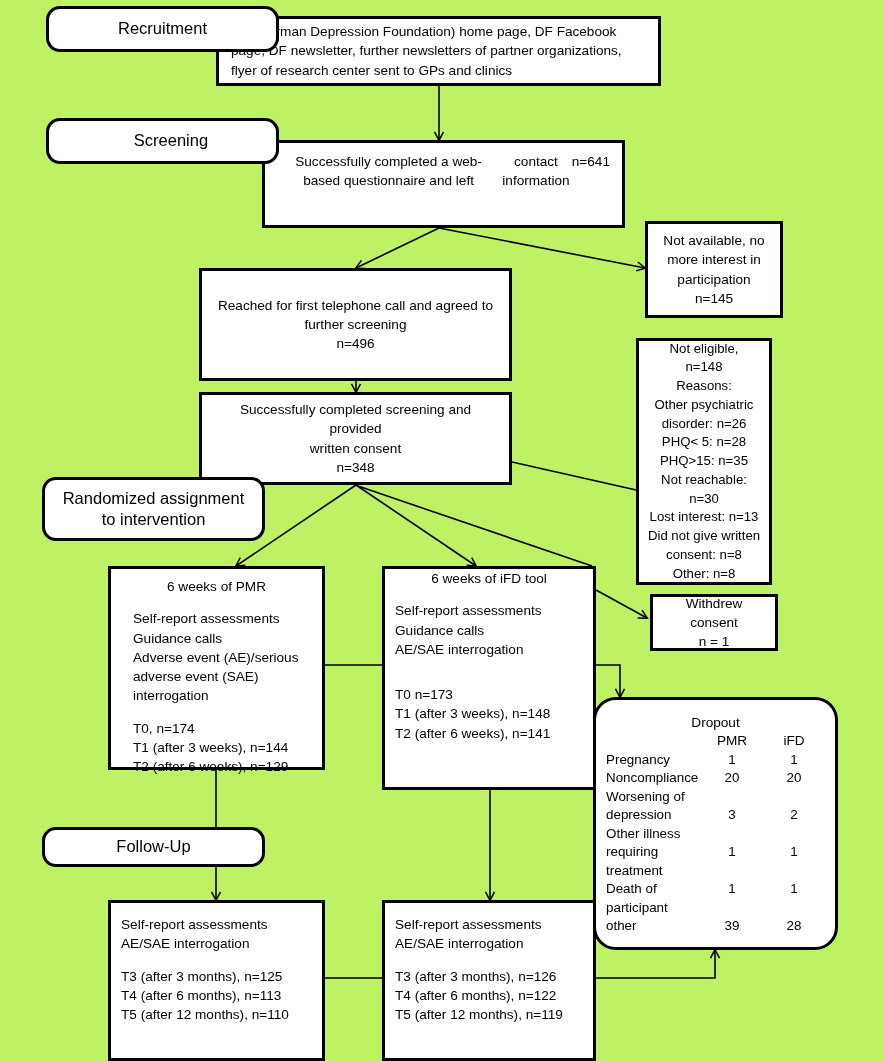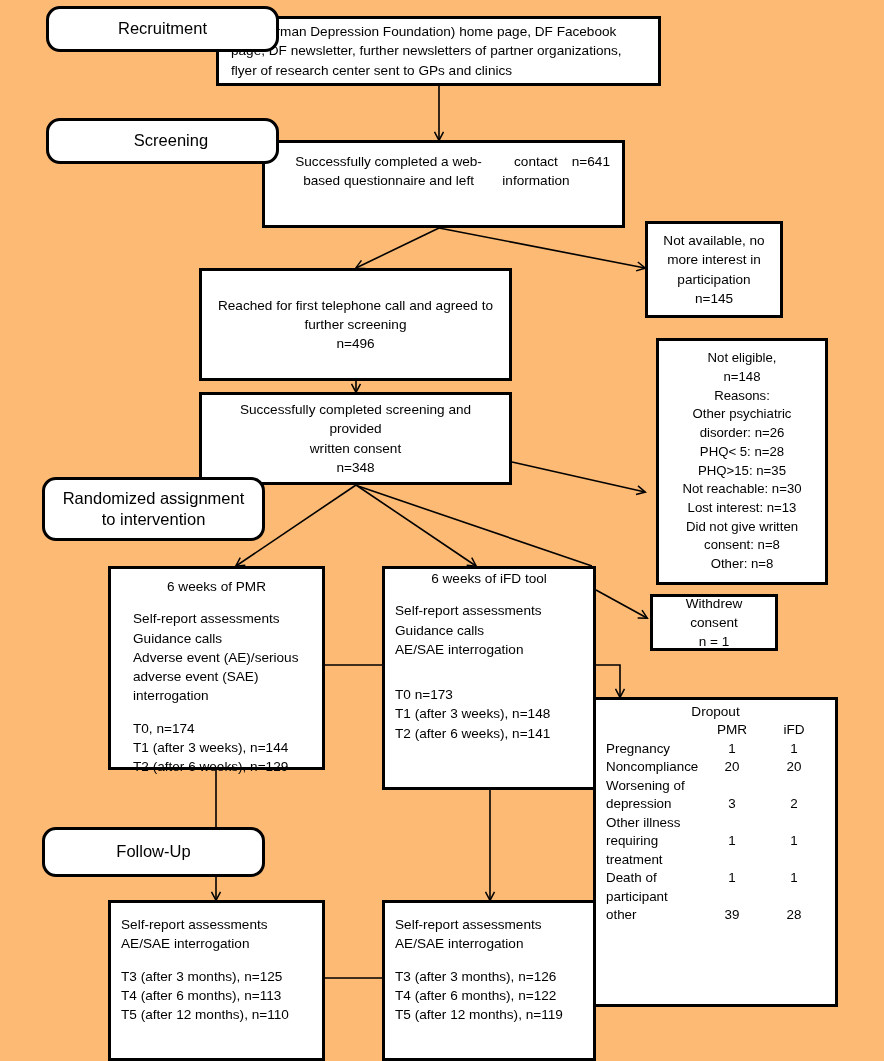--- a/index.html
+++ b/index.html
@@ -1,17 +1,17 @@
 <!DOCTYPE html>
 <html><head>
 <meta charset="utf-8">
 <style>
   html,body{margin:0;padding:0;background:#ffffff;}
   body{font-family:"Liberation Sans","DejaVu Sans",sans-serif;color:#000;}
-  #diagram{position:relative;width:884px;height:1061px;overflow:hidden;background:#fdba74;text-decoration:underline;}
+  #diagram{position:relative;width:884px;height:1061px;overflow:hidden;background:#bef264;text-decoration:underline;}
   #wires{position:absolute;left:0;top:0;width:884px;height:1061px;}
   .node{position:absolute;box-sizing:border-box;background:#fff;border:3px solid #000;}
   .stage{border-radius:14px;display:flex;align-items:center;justify-content:center;text-align:center;z-index:4;}
   .stage .lbl{font-size:16.5px;line-height:1.3;}
   .box{z-index:3;}
   .ctr{text-align:center;}
   .lft{text-align:left;}
   .pad{padding:9px 12px;}
   .ln{font-size:13.6px;line-height:1.42;white-space:pre-wrap;}
   .ln.small{font-size:13.2px;}
@@ -71,21 +71,21 @@
 
   <div class="node stage" style="left:46px;top:118px;width:233px;height:46px;padding-left:17px;">
     <div class="lbl">Screening</div>
   </div>
 
   <div class="node stage" style="left:42px;top:477px;width:223px;height:64px;">
     <div class="lbl" style="white-space:pre-line;">Randomized assignment
 to intervention</div>
   </div>
 
-  <div class="node stage" style="left:42px;top:827px;width:223px;height:50px;">
+  <div class="node stage" style="left:42px;top:827px;width:223px;height:40px;">
     <div class="lbl">Follow-Up</div>
   </div>
 
   <div class="node box pad lft" style="left:216px;top:16px;width:445px;height:70px;display:flex;align-items:center;">
     <div class="ln">DF (German Depression Foundation) home page, DF Facebook page, DF newsletter, further newsletters of partner organizations, flyer of research center sent to GPs and clinics</div>
   </div>
 
   <div class="node box pad ctr" style="left:262px;top:140px;width:363px;height:88px;display:flex;flex-direction:row;justify-content:center;">
     <div class="ln">Successfully completed a web-based questionnaire and left</div>
     <div class="ln">contact information</div>
@@ -98,21 +98,21 @@
     <div class="ln">participation</div>
     <div class="ln">n=145</div>
   </div>
 
   <div class="node box pad ctr" style="left:199px;top:268px;width:313px;height:113px;display:flex;flex-direction:column;justify-content:center;">
     <div class="ln">Reached for first telephone call and agreed to</div>
     <div class="ln">further screening</div>
     <div class="ln">n=496</div>
   </div>
 
-  <div class="node box ctr" style="left:656px;top:338px;width:172px;height:247px;padding:14px 6px;display:flex;flex-direction:column;justify-content:center;">
+  <div class="node box ctr" style="left:636px;top:338px;width:136px;height:247px;padding:14px 6px;display:flex;flex-direction:column;justify-content:center;">
     <div class="ln small">Not eligible,</div>
     <div class="ln small">n=148</div>
     <div class="ln small">Reasons:</div>
     <div class="ln small">Other psychiatric</div>
     <div class="ln small">disorder: n=26</div>
     <div class="ln small">PHQ&lt; 5: n=28</div>
     <div class="ln small">PHQ&gt;15: n=35</div>
     <div class="ln small">Not reachable: n=30</div>
     <div class="ln small">Lost interest: n=13</div>
     <div class="ln small">Did not give written</div>
@@ -151,21 +151,21 @@
     <div class="ln lft">T1 (after 3 weeks), n=148</div>
     <div class="ln lft">T2 (after 6 weeks), n=141</div>
   </div>
 
   <div class="node box pad ctr" style="left:650px;top:594px;width:128px;height:57px;display:flex;flex-direction:column;justify-content:center;z-index:5;">
     <div class="ln">Withdrew</div>
     <div class="ln">consent</div>
     <div class="ln">n = 1</div>
   </div>
 
-  <div class="node box" style="left:593px;top:697px;width:245px;height:310px;padding:2px 10px;z-index:6;">
+  <div class="node box" style="left:593px;top:697px;width:245px;height:253px;padding:13px 10px;z-index:6;border-radius:23px;">
     <div class="dtitle">Dropout</div>
     <table class="dtable">
       <tbody>
         <tr>
           <td class="lbl"></td>
           <td class="num dhead">PMR</td>
           <td class="num dhead">iFD</td>
         </tr>
         <tr>
           <td class="lbl">Pregnancy</td>

